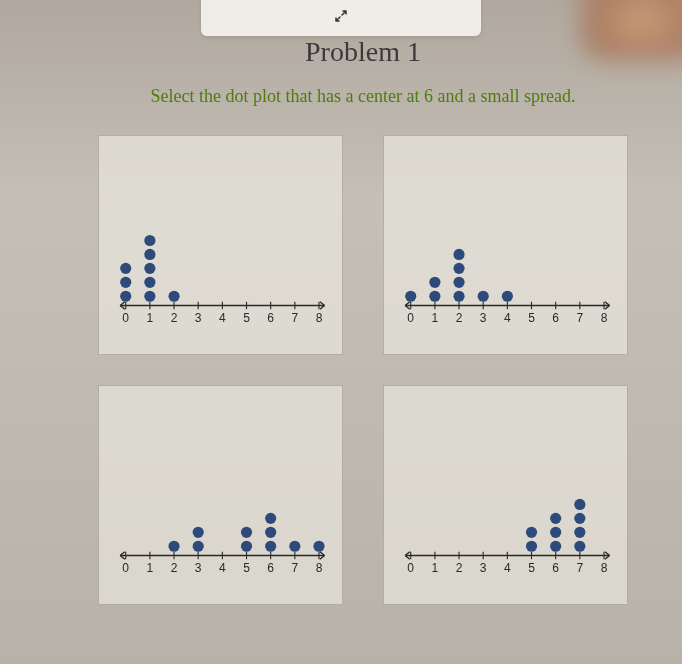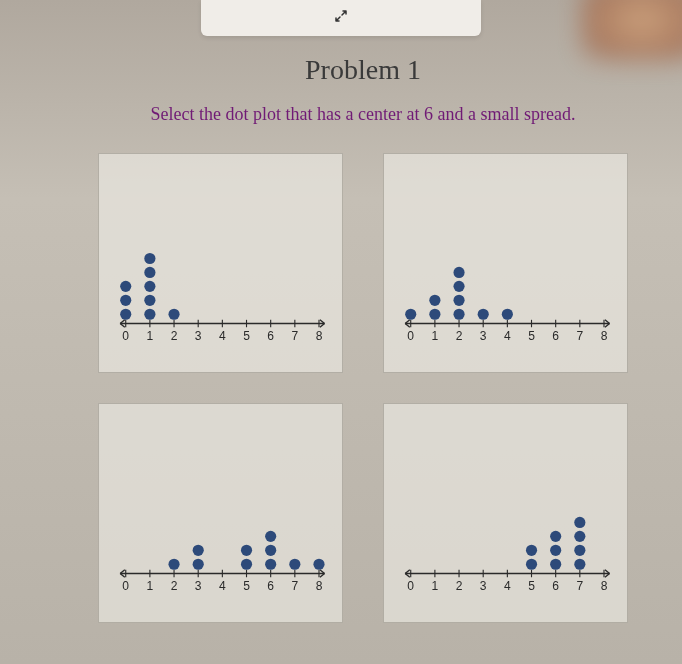--- a/index.html
+++ b/index.html
@@ -20,33 +20,33 @@
       height: 36px;
       background: #f0ede8;
       border-radius: 0 0 6px 6px;
       display: flex;
       align-items: center;
       justify-content: center;
       box-shadow: 0 2px 4px rgba(0,0,0,0.1);
     }
     .expand-icon { color: #333; font-size: 14px; }
     .problem-container {
-      margin-top: 54px;
+      margin-top: 36px;
       text-align: center;
       padding-left: 44px;
     }
     .problem-title {
       font-size: 28px;
       color: #3a3a3a;
       font-weight: normal;
       margin-bottom: 18px;
     }
     .problem-text {
       font-size: 18px;
-      color: #701a75;
+      color: #4d7c0f;
       margin-bottom: 28px;
     }
     .problem-text .num { font-family: Georgia, serif; }
     .plots-grid {
       display: grid;
       grid-template-columns: 1fr 1fr;
       gap: 30px 40px;
       padding: 0 54px;
     }
     .plot-cell {

